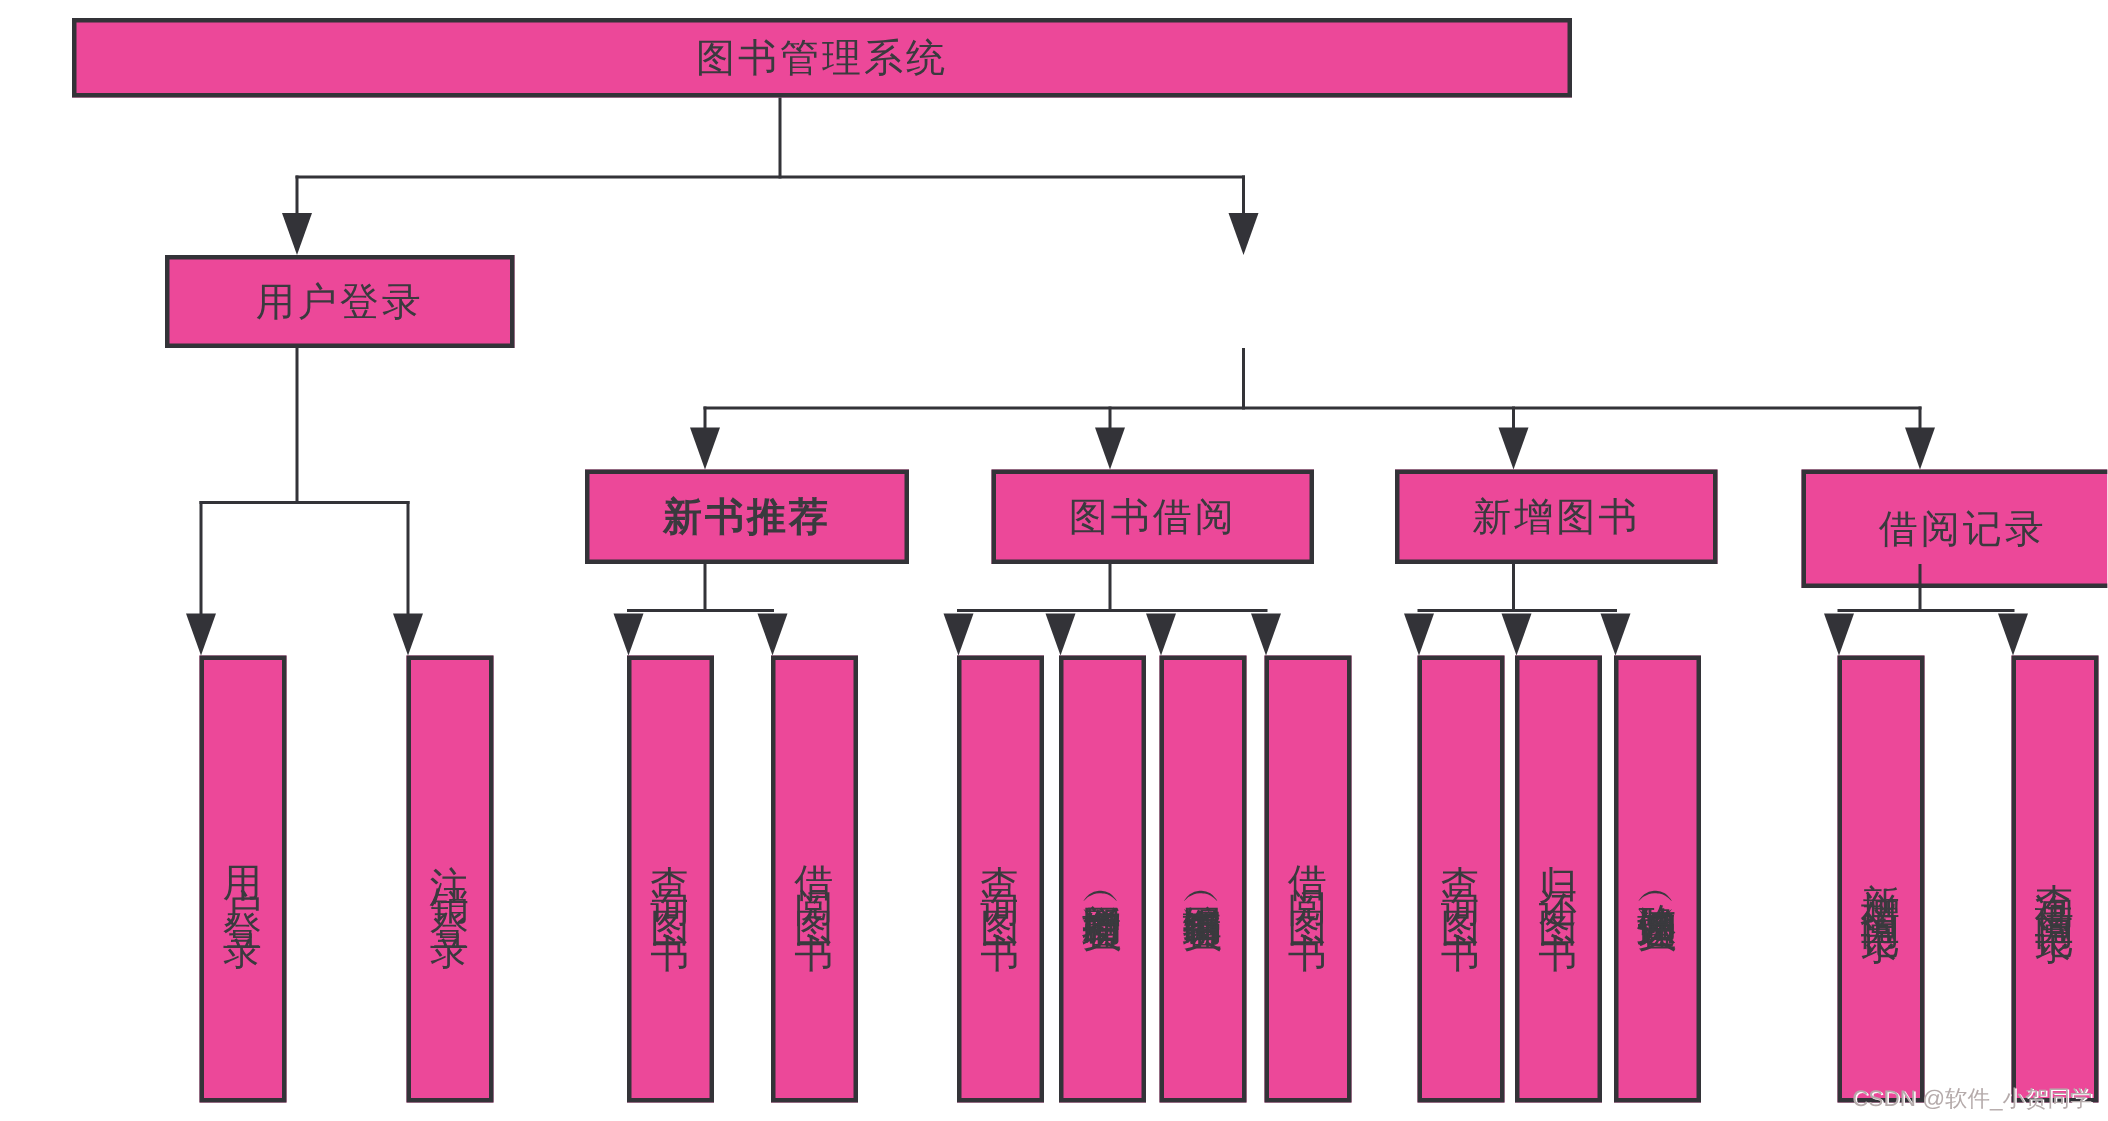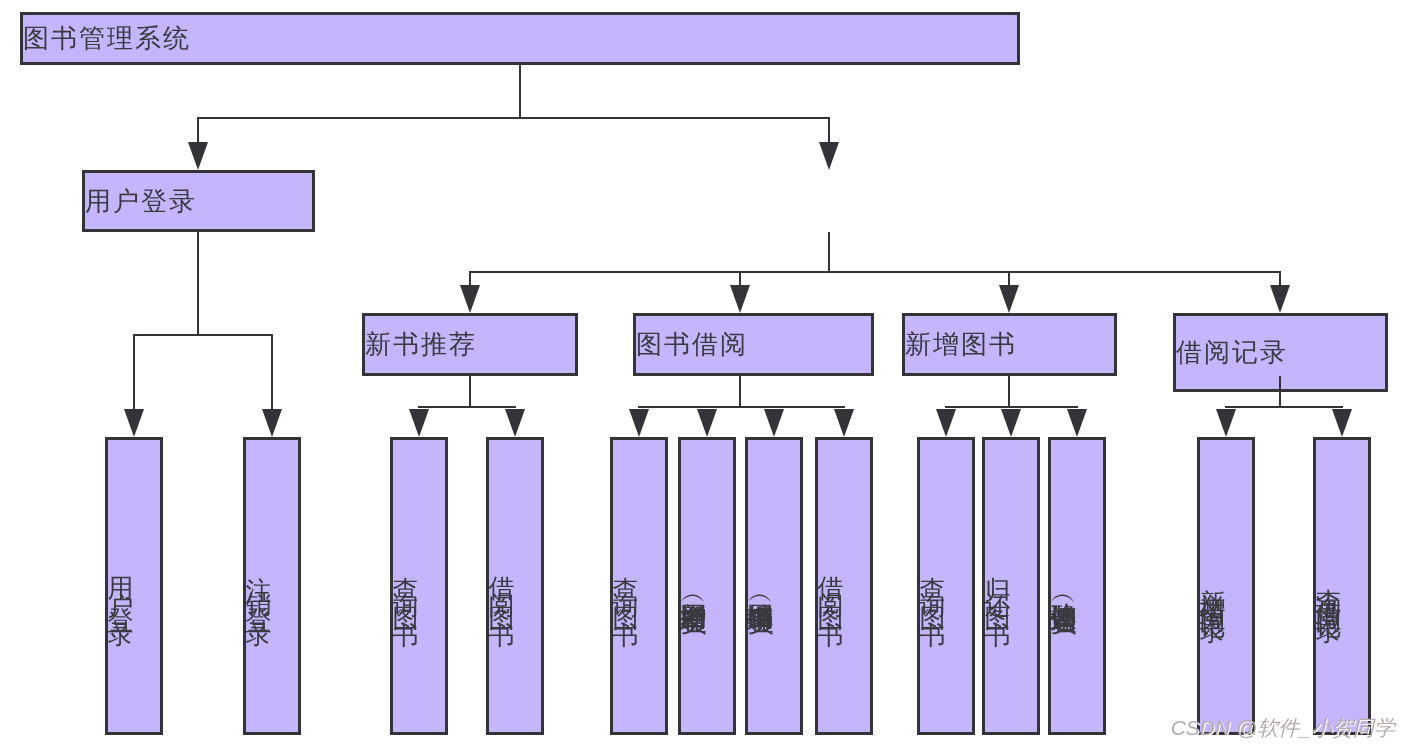--- a/index.html
+++ b/index.html
@@ -7,23 +7,24 @@
     position:relative;
     width:1405px;height:747px;
     background:#ffffff;
     font-family:"Liberation Sans","DejaVu Sans",sans-serif;
     overflow:hidden;
   }
   .box{
     position:absolute;
     box-sizing:border-box;
     border:3px solid #333338;
-    background:#c4b5fd;
-    display:flex;align-items:center;justify-content:flex-start;
+    background:#ec4899;
+    display:flex;align-items:center;justify-content:center;
     color:#3a3a3e;
+    margin-left:28px;
   }
   .box.h span{
     font-size:26px;letter-spacing:2px;white-space:nowrap;
   }
   .box.v span{
     writing-mode:vertical-rl;
     text-orientation:mixed;
     font-size:26px;
     line-height:1;
     white-space:nowrap;
@@ -34,26 +35,25 @@
   .line{position:absolute;background:#333338;}
   .arrow{
     position:absolute;width:0;height:0;
     border-left:10px solid transparent;
     border-right:10px solid transparent;
     border-top:28px solid #333338;
   }
   .watermark{
     position:absolute;
     right:10px;bottom:5px;
-    font-size:21px;
+    font-size:15px;
     color:#b5abab;
     text-shadow:1px 1px 0 #ffffff;
     z-index:5;
     white-space:nowrap;
-    font-style:italic;
   }
 </style>
 </head>
 <body>
 
 <div id="canvas">
 
   <div class="box h" style="left:20px;top:12px;width:1000px;height:53px;">
     <span>图书管理系统</span>
   </div>
@@ -80,24 +80,24 @@
   <div class="line" style="left:469px;top:271px;width:812px;height:2px;"></div>
   <div class="line" style="left:469px;top:271px;width:2px;height:17px;"></div>
   <div class="line" style="left:739px;top:271px;width:2px;height:17px;"></div>
   <div class="line" style="left:1008px;top:271px;width:2px;height:17px;"></div>
   <div class="line" style="left:1279px;top:271px;width:2px;height:17px;"></div>
   <div class="arrow" style="left:460px;top:285px;"></div>
   <div class="arrow" style="left:730px;top:285px;"></div>
   <div class="arrow" style="left:999px;top:285px;"></div>
   <div class="arrow" style="left:1270px;top:285px;"></div>
 
-  <div class="box h" style="left:362px;top:313px;width:216px;height:63px;">
+  <div class="box h" style="left:362px;top:313px;width:216px;height:63px;font-weight:bold;">
     <span>新书推荐</span>
   </div>
-  <div class="box h" style="left:633px;top:313px;width:241px;height:63px;">
+  <div class="box h" style="left:633px;top:313px;width:215px;height:63px;">
     <span>图书借阅</span>
   </div>
   <div class="box h" style="left:902px;top:313px;width:215px;height:63px;">
     <span>新增图书</span>
   </div>
   <div class="box h" style="left:1173px;top:313px;width:215px;height:79px;">
     <span>借阅记录</span>
   </div>
 
   <div class="line" style="left:469px;top:376px;width:2px;height:32px;"></div>

